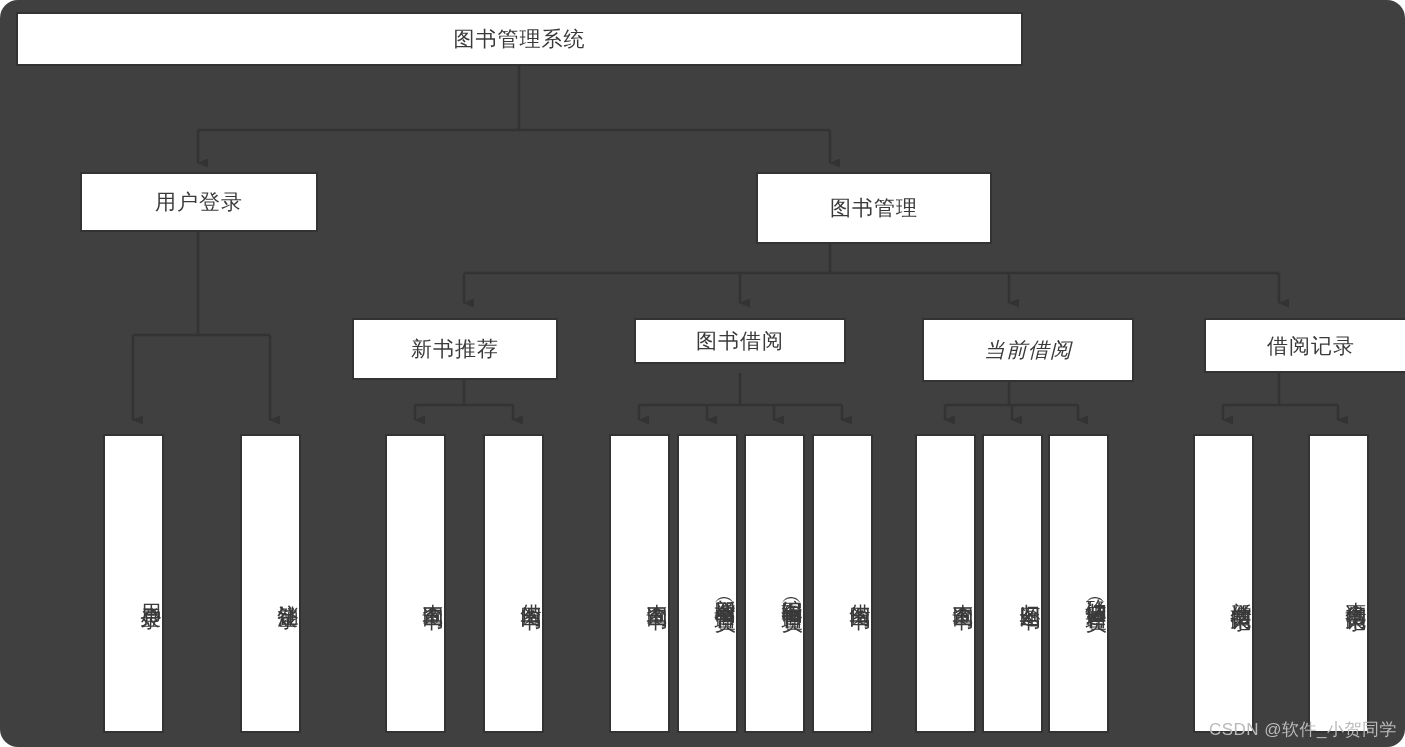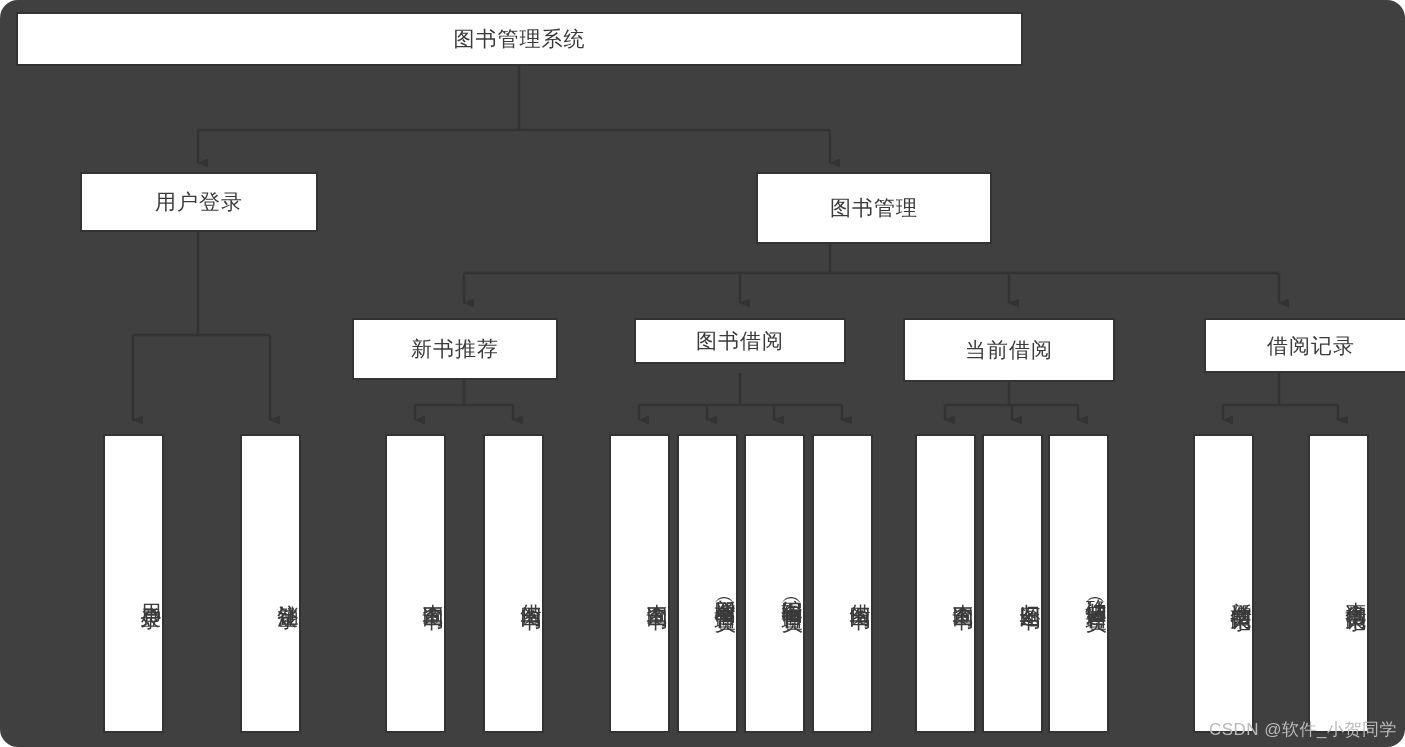--- a/index.html
+++ b/index.html
@@ -140,21 +140,21 @@
   </div>
 
   <div class="node h" style="left:352px; top:318px; width:206px; height:62px;">
     <span>新书推荐</span>
   </div>
 
   <div class="node h" style="left:634px; top:318px; width:212px; height:46px;">
     <span>图书借阅</span>
   </div>
 
-  <div class="node h" style="left:903px; top:318px; width:212px; height:64px;">
+  <div class="node h" style="left:922px; top:318px; width:212px; height:64px;font-style:italic;">
     <span>当前借阅</span>
   </div>
 
   <div class="node h" style="left:1204px; top:318px; width:214px; height:55px;">
     <span>借阅记录</span>
   </div>
 
   <div class="node v" style="left:103px; top:434px; width:61px; height:299px;">
     <span class="vtext">用户登录</span>
   </div>

